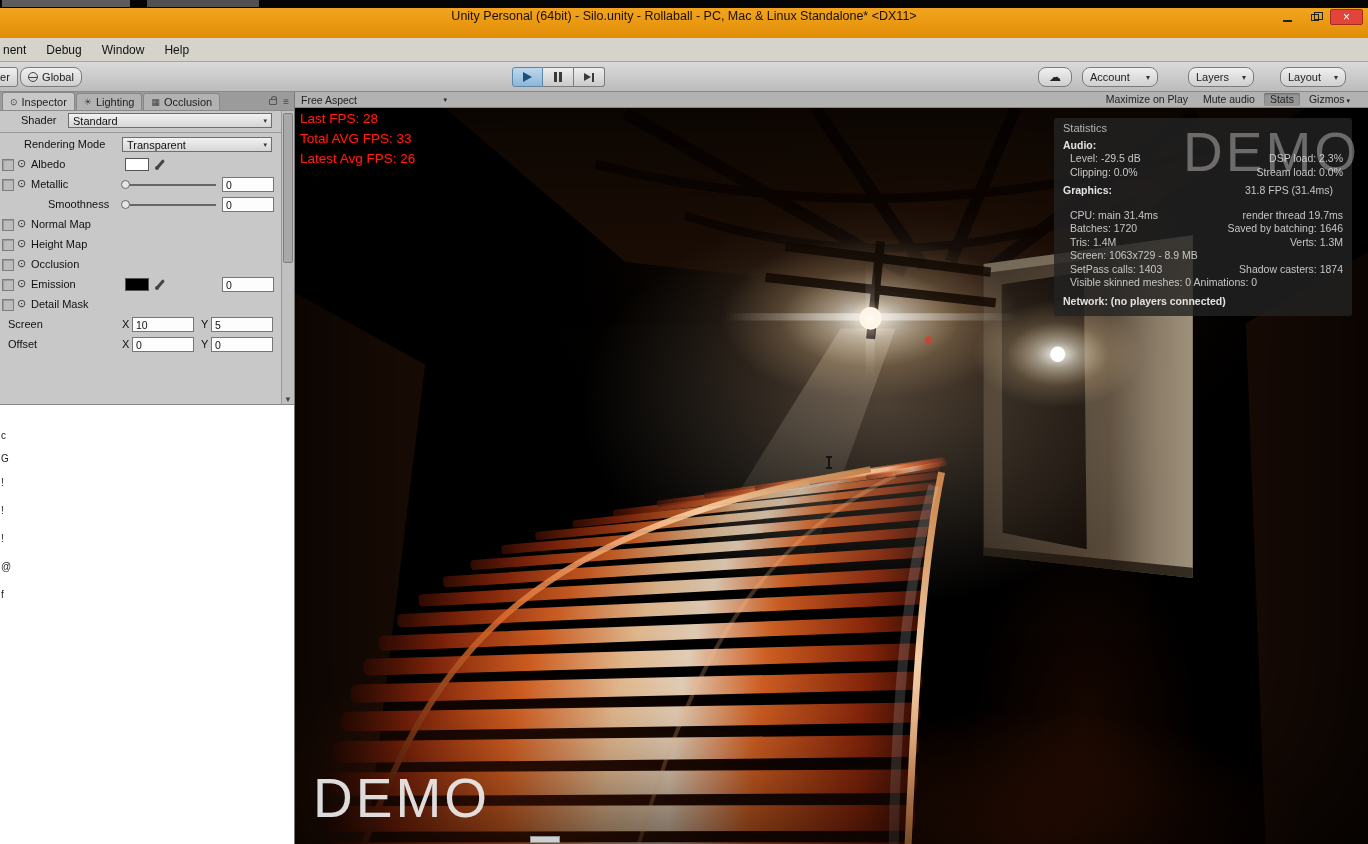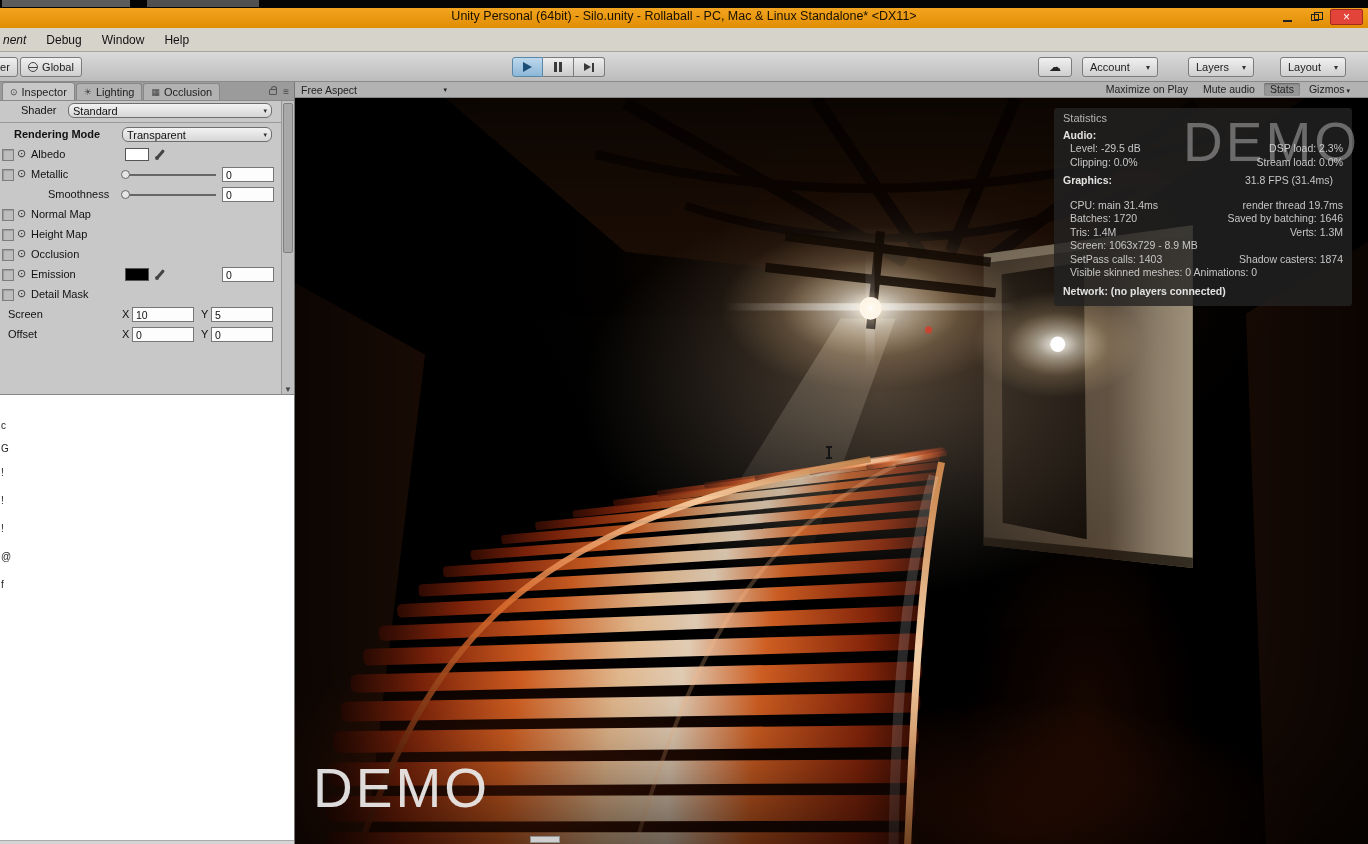--- a/index.html
+++ b/index.html
@@ -7,42 +7,42 @@
               font-family:"Liberation Sans", sans-serif; }
   .screen { position:relative; width:1368px; height:844px; background:#000; }
 
   
   .top-strip { position:relative; height:8px; background:#050505; }
   .bg-tab { position:absolute; top:0; height:7px; background:#5c5c5c; }
   .bg-tab.t1 { left:2px; width:128px; }
   .bg-tab.t2 { left:147px; width:112px; background:#505050; }
 
   
-  .titlebar { position:relative; height:20px;
+  .titlebar { position:relative; height:30px;
               background:linear-gradient(#f3a41e,#e08d05); }
   .title { position:absolute; left:0; right:0; top:1px; text-align:center;
            font-size:12.5px; color:#181000; }
   .win-controls { position:absolute; right:5px; top:1px; display:flex; gap:2px; }
   .wc { width:26px; height:16px; display:flex; align-items:center; justify-content:center; cursor:default; }
   .min-bar { width:9px; height:2px; background:#222; margin-top:7px; }
   .rest-ico { width:8px; height:7px; border:1px solid #222; position:relative; background:transparent; }
   .rest-ico::before { content:""; position:absolute; left:2px; top:-3px; width:7px; height:6px; border:1px solid #222; }
   .wc.close { width:33px; background:#e2443a; border:1px solid #a52920; border-radius:2px;
               color:#fff; font-size:12px; line-height:1; }
 
   
   .menubar { height:24px; background:#d6d3cb; border-bottom:1px solid #a8a49c;
              display:flex; align-items:center; }
   .menu-item { padding:0 10px; font-size:12px; color:#111; }
-  .menu-item:first-child { padding-left:3px;font-style:italic; }
+  .menu-item:first-child { padding-left:3px; }
 
   
   .toolbar { position:relative; height:30px;
              background:linear-gradient(#dadada,#bcbcbc); border-bottom:1px solid #8a8a8a; }
-  .tbtn { height:20px; border:1px solid #7c7c7c; border-radius:3px;
+  .tbtn { height:20px; border:1px solid #7c7c7c; border-radius:8px;
           background:linear-gradient(#f0f0f0,#cfcfcf); font-size:11px; color:#222;
           display:flex; align-items:center; justify-content:center; }
   .tool-left { position:absolute; left:-8px; top:5px; display:flex; gap:2px; }
   .tbtn.partial { width:26px; border-radius:0 3px 3px 0; overflow:hidden; }
   .tbtn.global-btn { width:62px; gap:4px; }
   .globe { width:10px; height:10px; border:1px solid #444; border-radius:50%;
            position:relative; display:inline-block; }
   .globe::before { content:""; position:absolute; left:0; right:0; top:4px; height:1px; background:#444; }
   .play-controls { position:absolute; left:512px; top:5px; display:flex; }
   .pbtn { width:31px; height:20px; border:1px solid #7c7c7c;
@@ -91,23 +91,23 @@
   .mat-header { display:flex; align-items:center; height:26px; padding:2px 16px 2px 2px; }
   .sphere { width:20px; height:20px; border-radius:50%;
             background:radial-gradient(circle at 35% 30%, #f0f0f0, #8a8a8a 70%, #555); }
   .mat-name { font-weight:bold; margin-left:6px; }
   .hdr-icons { margin-left:auto; display:flex; align-items:center; gap:5px; color:#333; }
   .doc-glyph { font-size:10px; }
   .gear-glyph { font-size:11px; }
   .mini-arr { font-size:7px; }
   .row { position:relative; height:20px; }
   .lbl { position:absolute; top:3px; font-size:11px; color:#111; white-space:nowrap; }
-  .l8 { left:8px; } .l14 { left:14px;font-weight:bold; } .l30 { left:31px; } .l48 { left:48px; }
+  .l8 { left:8px; } .l14 { left:24px; } .l30 { left:31px; } .l48 { left:48px; }
   .lbl-shader { left:21px; }
-  .dd { position:absolute; top:2px; height:15px; border:1px solid #6e6e6e; border-radius:6px;
+  .dd { position:absolute; top:2px; height:15px; border:1px solid #6e6e6e; border-radius:0;
         background:linear-gradient(#f2f2f2,#d6d6d6); font-size:11px;
         display:flex; align-items:center; padding:0 4px; }
   .dd .dd-arr { margin-left:auto; font-size:7px; color:#333; }
   .shader-dd { left:68px; width:204px; }
   .rm-dd { left:122px; width:150px; }
   .sep { height:1px; background:#9a9a9a; margin:1px 0 2px; }
   .sec-hdr { font-weight:bold; font-size:11px; padding:3px 0 3px 7px; }
   .slot { position:absolute; left:2px; top:4px; width:12px; height:12px;
           background:#bdbdbd; border:1px solid #7d7d7d; box-shadow:inset 1px 1px 1px rgba(0,0,0,.18); }
   .cdot { position:absolute; left:17px; top:2px; font-size:11px; color:#333; }
@@ -533,20 +533,25 @@
           <rect x="570" y="150" width="9" height="115" rx="4" fill="url(#flareV)" opacity="0.4"></rect>
           <circle cx="575" cy="205" r="11" fill="#ffffff"></circle>
           <circle cx="575" cy="205" r="18" fill="url(#gGlow)"></circle>
           <ellipse cx="762" cy="240" rx="85" ry="52" fill="url(#gGlow)"></ellipse>
           <circle cx="762" cy="240" r="7.5" fill="#ffffff"></circle>
           <circle cx="633" cy="226" r="3.5" fill="#d04030" opacity="0.9"></circle>
         </svg>
 
         <div class="vignette"></div>
 
+        <div class="fps">
+          <div>Last FPS: 28</div>
+          <div>Total AVG FPS: 33</div>
+          <div>Latest Avg FPS: 26</div>
+        </div>
 
         <div class="stats-panel">
           <div class="sp-title">Statistics</div>
           <div class="sp-bold">Audio:</div>
           <div class="sp-row sp-ind">
             <span>Level: -29.5 dB</span>
             <span>DSP load: 2.3%</span>
           </div>
           <div class="sp-row sp-ind">
             <span>Clipping: 0.0%</span>

